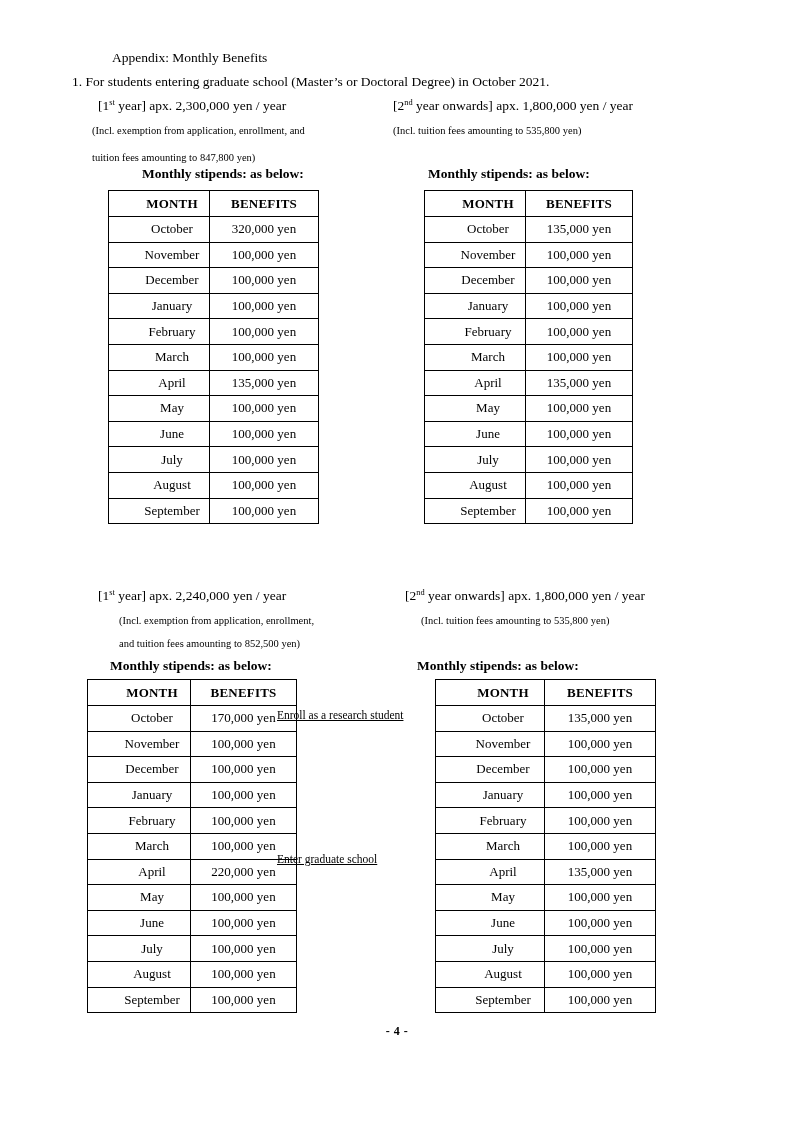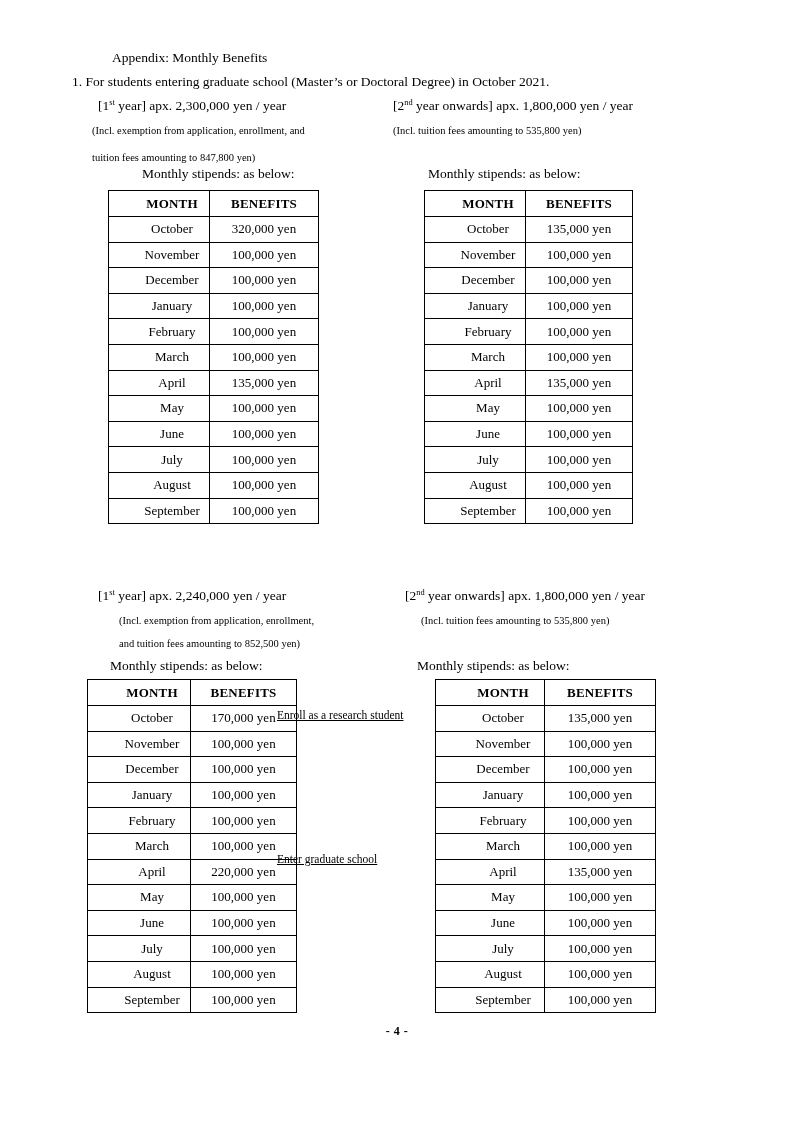--- a/index.html
+++ b/index.html
@@ -20,21 +20,21 @@
   
   .txt {
     position: absolute;
     white-space: nowrap;
     line-height: 1.0;
   }
   .t-title      { font-size: 13.5px; }
   .t-heading    { font-size: 13.5px; }
   .t-amount     { font-size: 13.5px; }
   .t-note       { font-size: 10.5px; }
-  .t-stip       { font-size: 13.5px; }
+  .t-stip       { font-size: 13.5px; font-weight: bold; }
   .t-annot      { font-size: 11.5px; text-decoration: underline; }
   .t-folio      { font-size: 12px; font-weight: bold; letter-spacing: .5px; }
 
   .wrapline { white-space: normal; line-height: 1.62; }
 
   sup { font-size: 0.62em; vertical-align: super; line-height: 0; }
 
   
   .stable {
     position: absolute;

